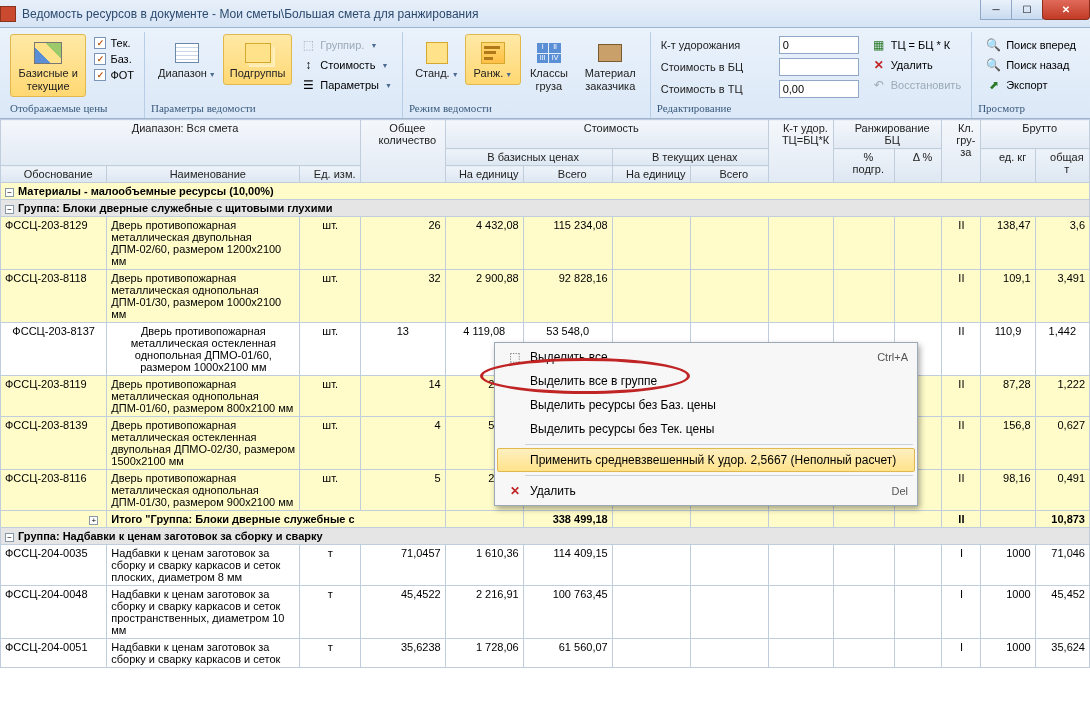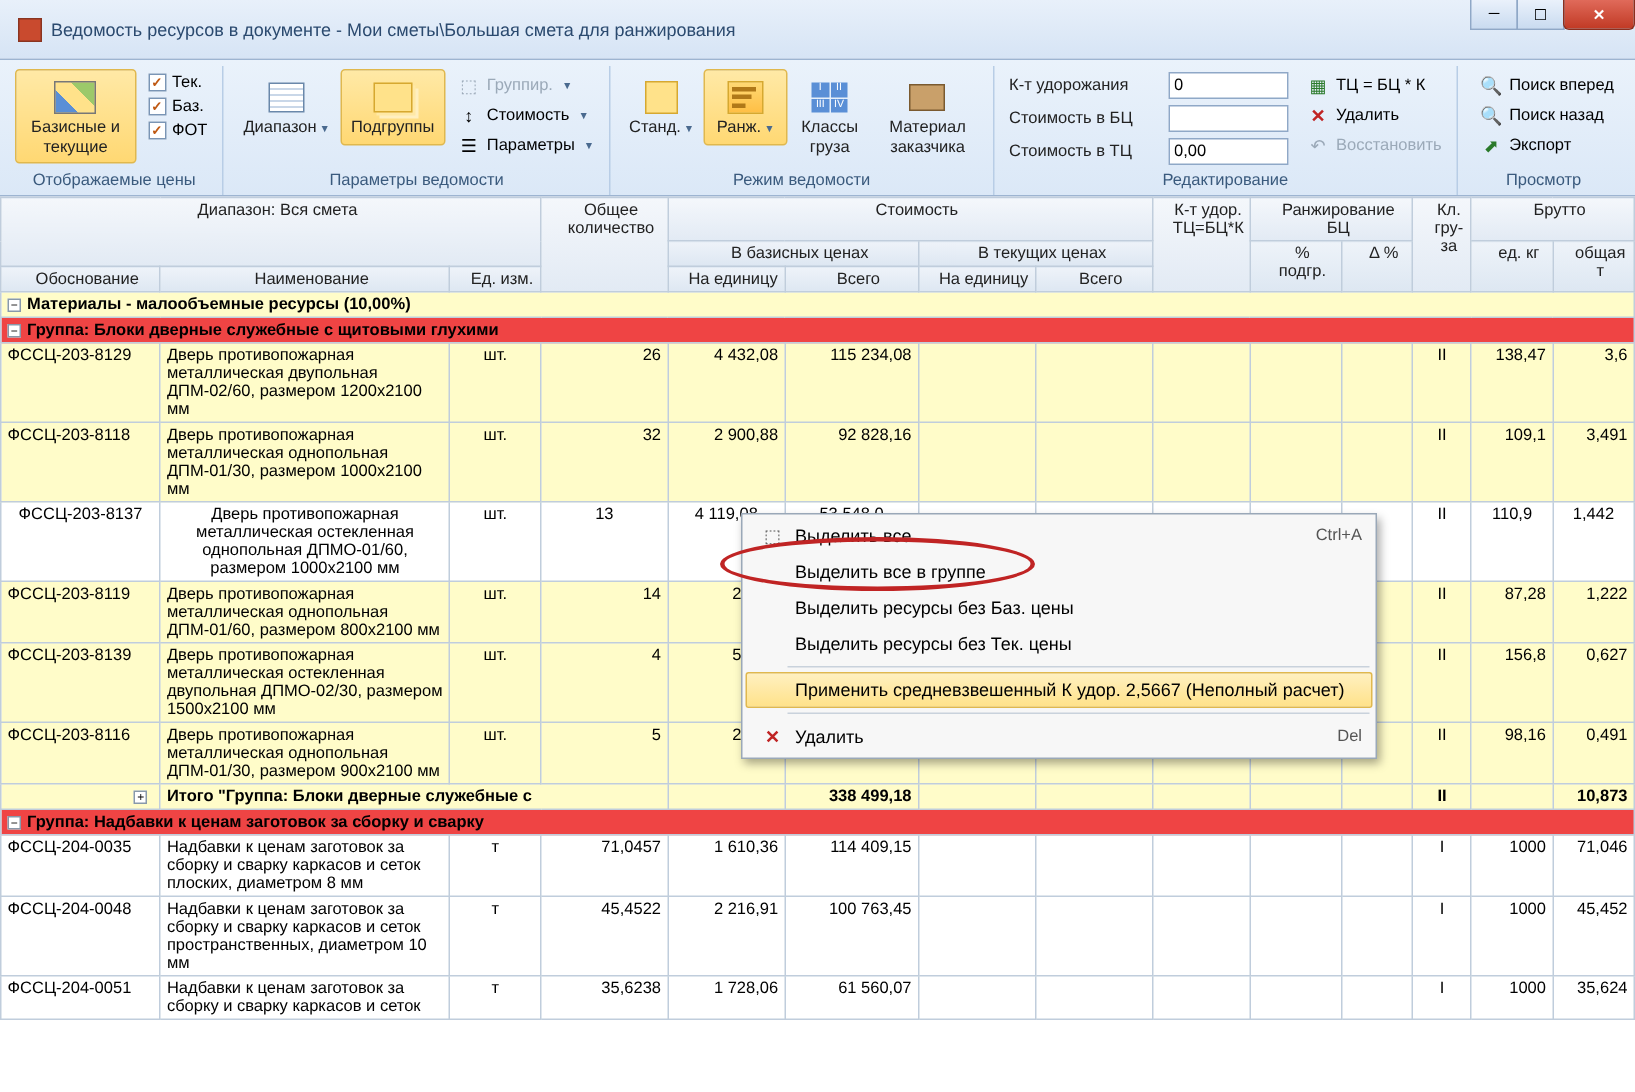--- a/index.html
+++ b/index.html
@@ -1,54 +1,54 @@
 <!DOCTYPE html>
 <html><head>
 <meta charset="utf-8">
 <style>
 * { box-sizing: border-box; margin: 0; padding: 0; font-family: "Segoe UI", Tahoma, sans-serif; }
 body { background: #fff; font-size: 11px; width: 1090px; height: 728px; overflow: hidden; position: relative; }
 
 
-.titlebar { height: 40px; background: linear-gradient(#e8f0fa, #d6e4f5); display: flex; align-items: center; padding: 0 12px; border-bottom: 1px solid #9db4d1; position: relative; }
+.titlebar { height: 28px; background: linear-gradient(#e8f0fa, #d6e4f5); display: flex; align-items: center; padding: 0 0; border-bottom: 1px solid #9db4d1; position: relative; }
 .titlebar .app-icon { width: 16px; height: 16px; background: #c94a2e; margin-right: 6px; border: 1px solid #8a3420; }
 .titlebar .title { color: #2b4a6f; font-size: 12px; }
 .titlebar .win-controls { position: absolute; right: 0; top: 0; display: flex; }
 .titlebar .win-btn { width: 32px; height: 20px; background: linear-gradient(#eaf1fb, #c9dbf0); border: 1px solid #8fa8c7; border-top: none; display: flex; align-items: center; justify-content: center; margin-left: -1px; font-size: 10px; }
 .titlebar .win-btn.close { width: 48px; background: linear-gradient(#e06a5a, #c13a25); color: #fff; border-color: #8a2e1e; border-top-right-radius: 0; border-bottom-right-radius: 4px; border-bottom-left-radius: 4px; font-weight: bold; }
 
 
 .ribbon { background: linear-gradient(#eaf2fb, #dbe8f7); border-bottom: 1px solid #9db4d1; padding: 4px 4px 0 4px; display: flex; }
 .ribbon-group { border-right: 1px solid #b8cde6; padding: 2px 6px 2px 6px; display: flex; flex-direction: column; }
 .ribbon-group .group-body { display: flex; align-items: flex-start; flex: 1; }
-.ribbon-group .group-label { text-align: center; color: #3a5a7d; font-size: 11px; padding: 2px 0; }
+.ribbon-group .group-label { text-align: left; color: #3a5a7d; font-size: 11px; padding: 2px 0; font-family: Liberation Serif, serif; }
 .big-btn { display: flex; flex-direction: column; align-items: center; justify-content: center; padding: 4px 6px; border: 1px solid transparent; border-radius: 3px; cursor: pointer; min-width: 56px; }
 .big-btn.active { background: linear-gradient(#ffe9a6, #ffd873); border: 1px solid #e0b84e; }
 .big-btn .icon-box { width: 32px; height: 28px; display: flex; align-items: center; justify-content: center; }
 .big-btn .lbl { font-size: 11px; text-align: center; line-height: 1.15; color: #222; }
 .small-list { display: flex; flex-direction: column; gap: 2px; padding: 2px 0 2px 4px; }
 .small-item { display: flex; align-items: center; gap: 4px; padding: 1px 4px; cursor: pointer; border-radius: 2px; white-space: nowrap; }
 .small-item .chk { width: 12px; height: 12px; border: 1px solid #7a95b5; background: #fff; display: inline-flex; align-items: center; justify-content: center; font-size: 9px; color: #c05a14; font-weight: bold; }
 .small-item.disabled { color: #9ba9b8; }
 .small-item .mini-icon { width: 16px; height: 16px; display: inline-flex; align-items: center; justify-content: center; font-size: 12px; }
 .dropdown-arrow { font-size: 7px; color: #4a6a8f; margin-left: 2px; }
 
 .edit-fields { display: flex; flex-direction: column; gap: 4px; padding: 2px 4px; }
-.edit-row { display: flex; align-items: center; gap: 6px; }
+.edit-row { display: flex; align-items: center; gap: 18px; }
 .edit-row label { width: 100px; text-align: left; color: #222; font-size: 11px; }
 .edit-row input { width: 80px; height: 18px; border: 1px solid #8fa8c7; padding: 0 3px; font-size: 11px; }
 
 
 .grid-wrap { position: relative; height: 570px; overflow: hidden; }
 table.grid { border-collapse: collapse; width: 100%; table-layout: fixed; }
 table.grid th, table.grid td { border: 1px solid #c0cddc; padding: 2px 4px; font-size: 11px; vertical-align: top; }
 table.grid th { background: linear-gradient(#f4f7fb, #e2eaf4); font-weight: normal; color: #222; text-align: center; padding-left: 13px; }
 table.grid th.sub { background: linear-gradient(#eef3f9, #dde7f2); }
 .section-row td { background: #fffcc9; font-weight: bold; padding: 3px 4px 3px 20px; }
-.group-row td { background: #ef4444; font-weight: bold; padding: 3px 4px 3px 28px; margin-top: 40px; }
+.group-row td { background: #e5e5e5; font-weight: bold; padding: 3px 4px 3px 28px; margin-top: 40px; }
 .expander { display: inline-block; width: 9px; height: 9px; border: 1px solid #8899aa; text-align: center; line-height: 7px; font-size: 8px; margin-right: 4px; cursor: pointer; background: #fff; font-weight: normal; }
 tr.data td { background: #fffcc9; }
 tr.data.white td { background: #fff; }
 tr.total td { background: #fffcc9; font-weight: bold; }
 td.num { text-align: right; }
 td.center { text-align: center; }
 tr.selected td { background: #fff; text-align: center; }
 tr.selected td.sel-cell { border: 1px dotted #555; background: #fff; }
 
 

